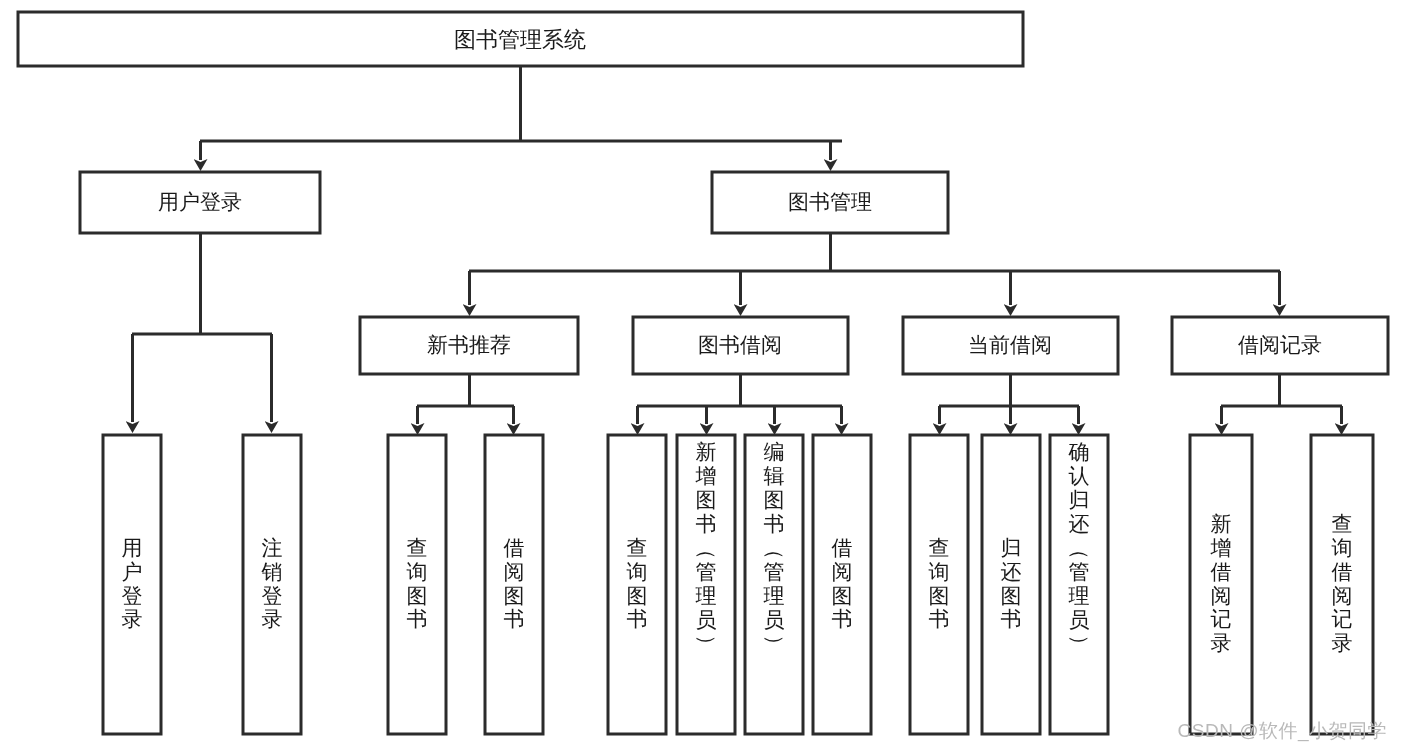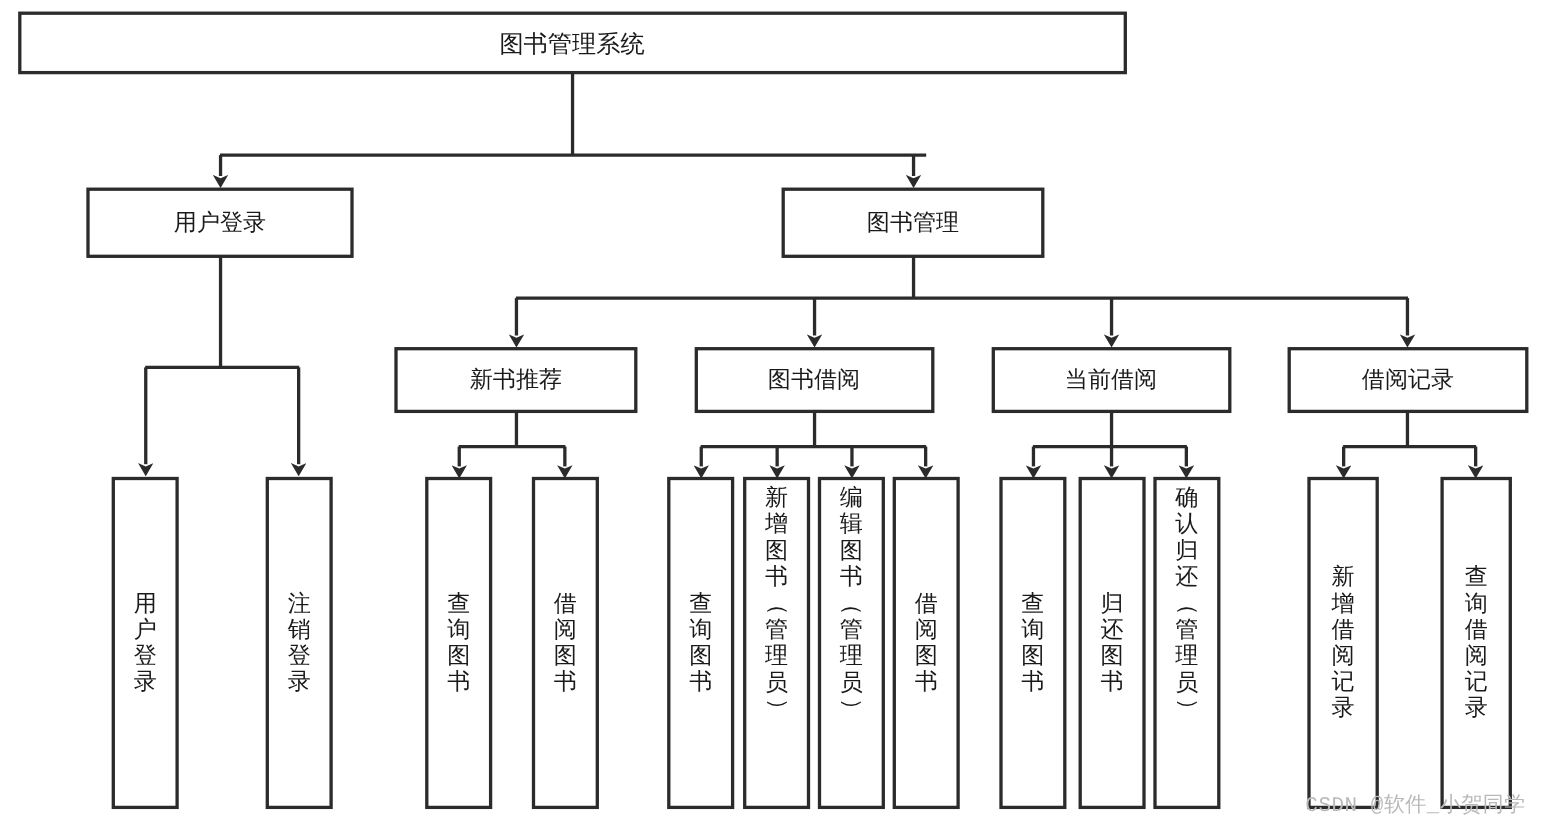--- a/index.html
+++ b/index.html
@@ -75,21 +75,21 @@
   .vlabel span {
     display: block;
   }
   .vlabel span.paren {
     transform: rotate(90deg);
   }
   #watermark {
     position: absolute;
     right: 8px;
     bottom: 3px;
-    font-family: Liberation Mono, monospace;
+    font-family: Liberation Sans, sans-serif;
     font-size: 19px;
     color: #b9b9b9;
     letter-spacing: 0.5px;
     white-space: nowrap;
   }
 </style>
 </head>
 <body>
 
 <div id="diagram-root">

